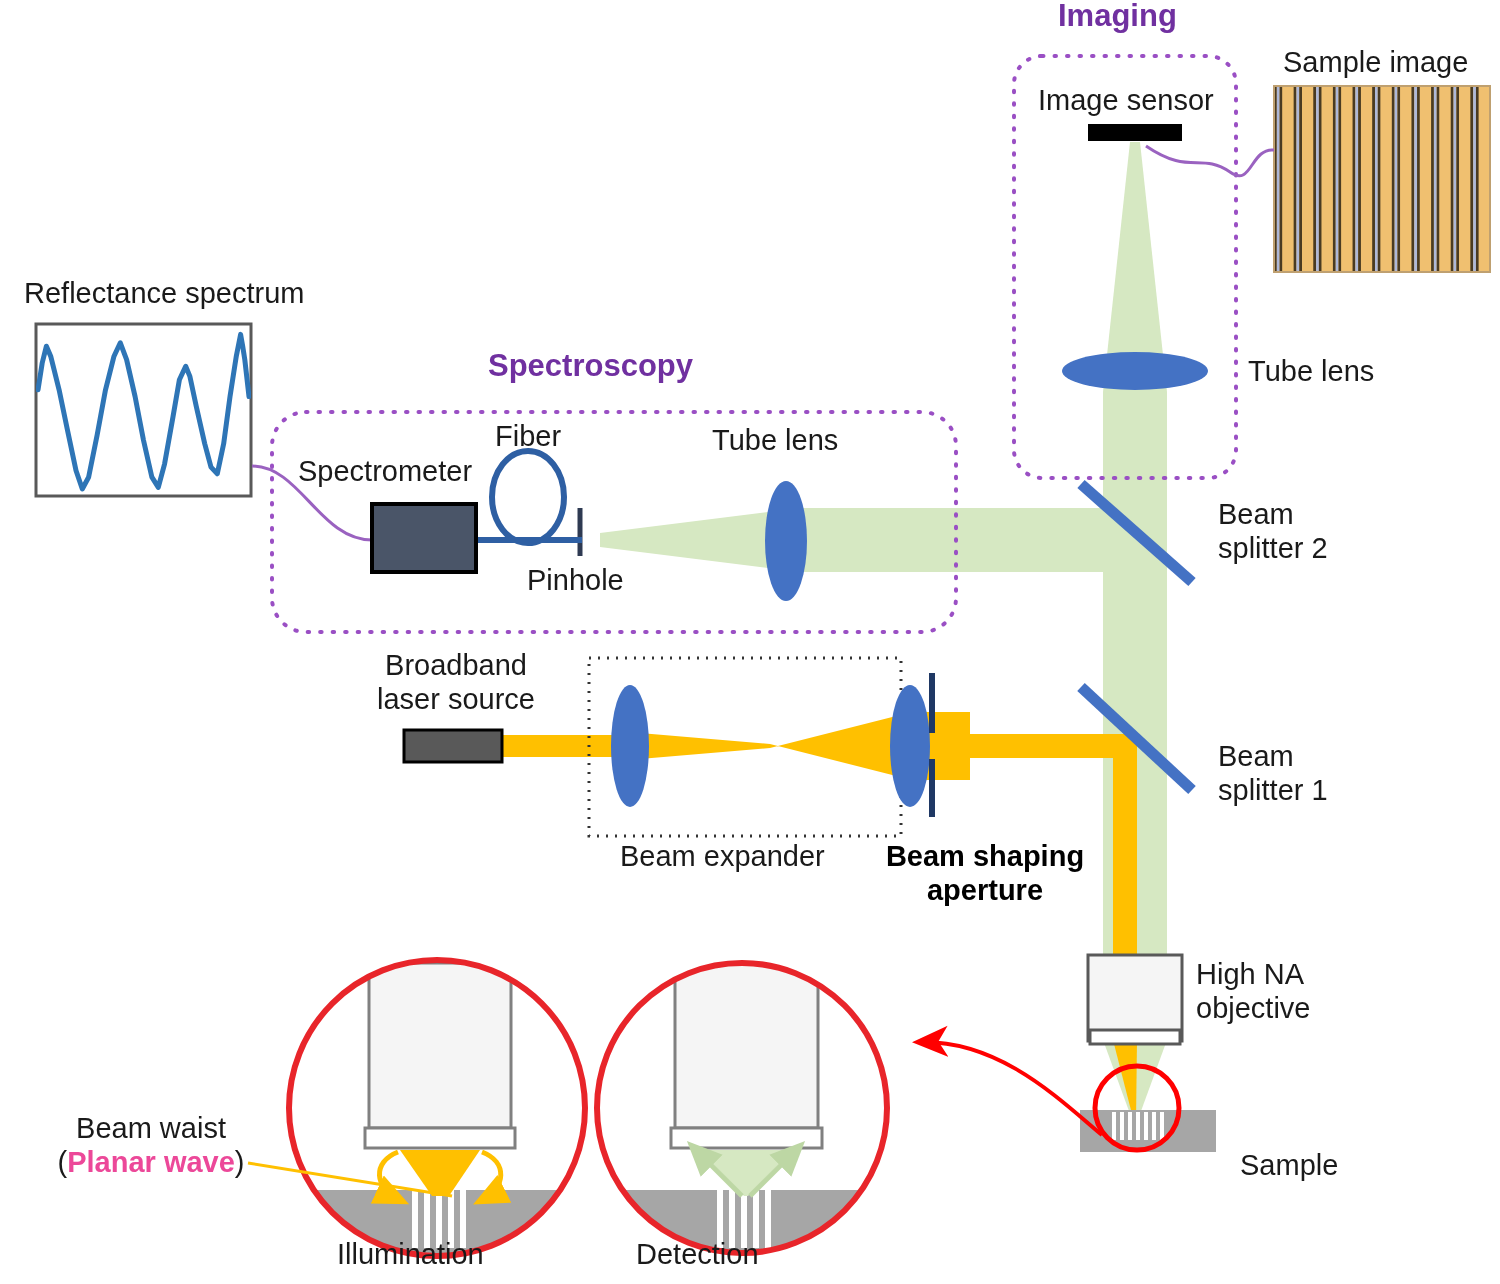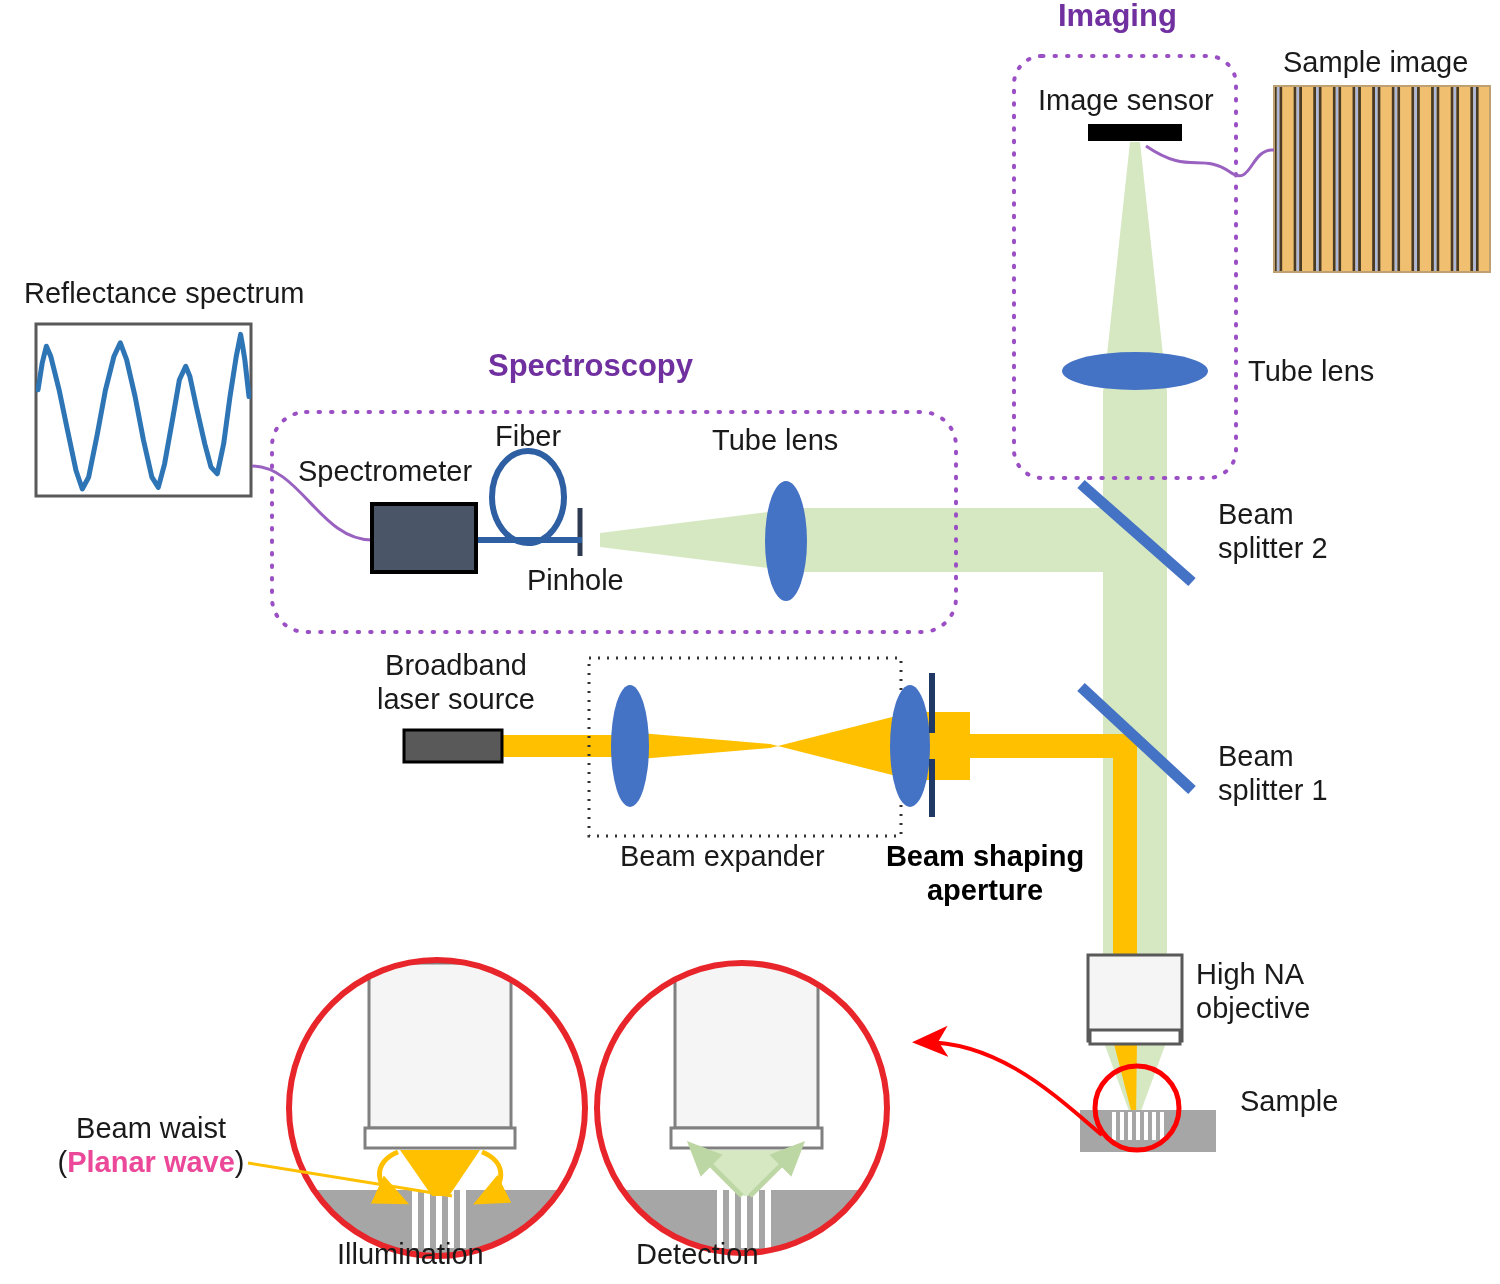--- a/index.html
+++ b/index.html
@@ -302,21 +302,21 @@
 
 
   <div class="lbl" style="left:620px; top:840px;">Beam expander</div>
 
   <div class="lbl-navy" style="left:880px; top:840px; width:210px;">Beam shaping
 aperture</div>
 
   <div class="lbl" style="left:1196px; top:958px;">High NA
 objective</div>
 
-  <div class="lbl" style="left:1240px; top:1085px;text-align:right;">Sample</div>
+  <div class="lbl" style="left:1240px; top:1149px;text-align:right;">Sample</div>
 
   <div class="lbl c" style="left:48px; top:1112px; width:206px;"><span>Beam waist</span><br>(<span class="red-bold">Planar wave</span>)</div>
 
   <div class="lbl" style="left:337px; top:1238px;">Illumination</div>
 
   <div class="lbl" style="left:636px; top:1238px;">Detection</div>
 
 </div>
 
 </body></html>

